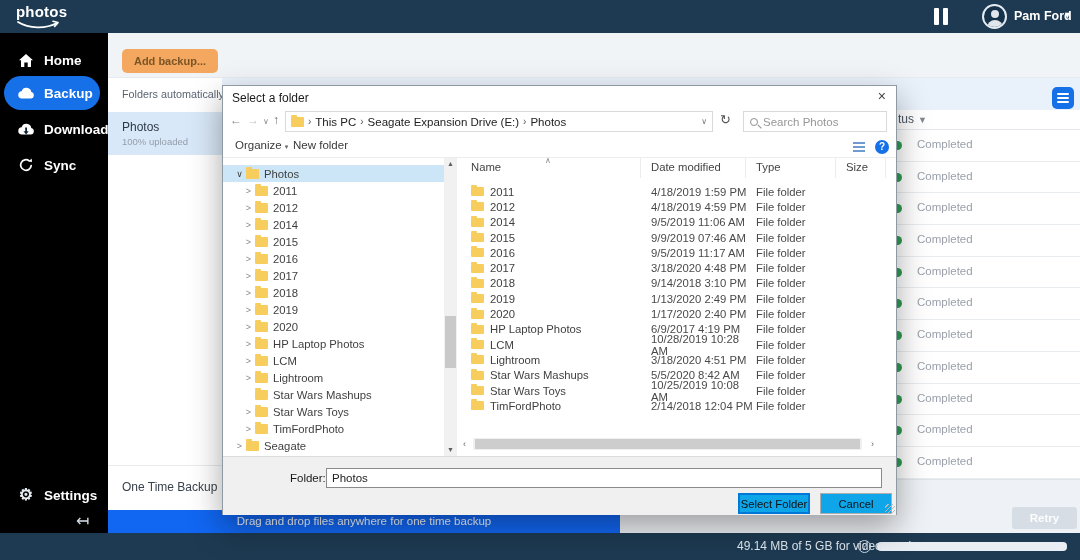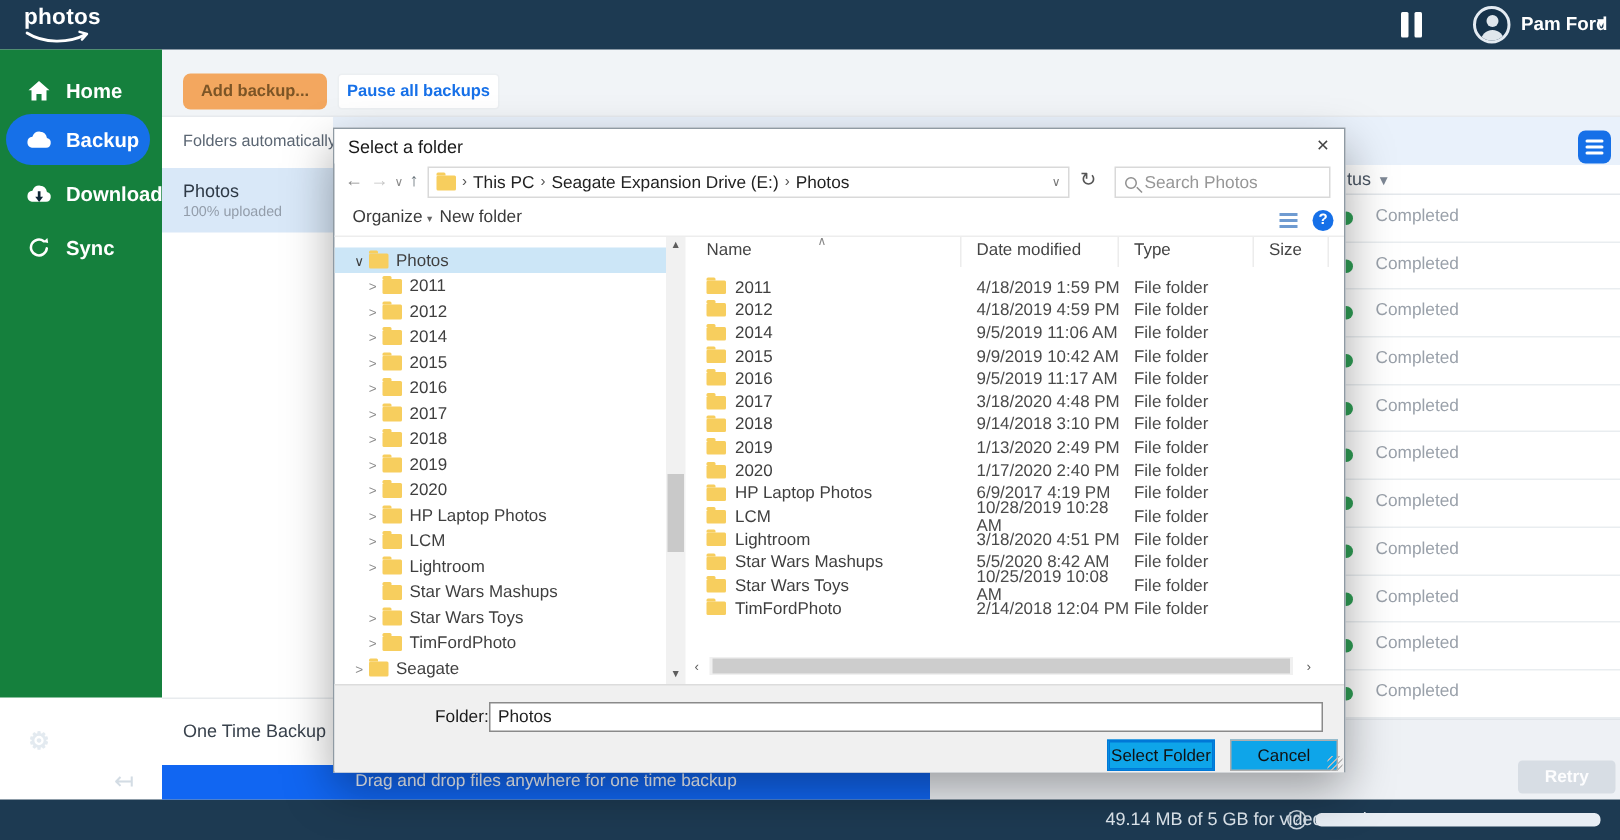--- a/index.html
+++ b/index.html
@@ -13,21 +13,21 @@
   .pause-ico{position:absolute;left:934px;top:8px;width:16px;height:17px}
   .pause-ico i{position:absolute;top:0;width:5px;height:17px;background:#fff;border-radius:1px}
   .pause-ico i:first-child{left:0}.pause-ico i:last-child{left:9px}
   .avatar{position:absolute;left:982px;top:4px;width:25px;height:25px;border:2px solid #e4ebf2;border-radius:50%;background:#16324a;overflow:hidden}
   .avatar .head{position:absolute;left:7px;top:4px;width:8px;height:8px;border-radius:50%;background:#dfe6ec}
   .avatar .body{position:absolute;left:3px;top:14px;width:16px;height:10px;border-radius:8px 8px 0 0;background:#dfe6ec}
   .username{position:absolute;left:1014px;top:9px;color:#fff;font-size:12.5px;font-weight:bold}
   .user-caret{position:absolute;left:1063px;top:10px;color:#fff;font-size:9px}
 
   
-  .sidebar{position:absolute;left:0;top:33px;width:108px;height:432px;background:#15803d}
+  .sidebar{position:absolute;left:0;top:33px;width:108px;height:500px;background:#000000}
   .side-item{position:absolute;left:0;width:108px;height:34px;display:flex;align-items:center;gap:9px;padding-left:17px;color:#fff;font-size:13.5px;font-weight:bold;cursor:pointer}
   .side-item.active{left:4px;width:96px;padding-left:13px;background:#1670e8;border-radius:17px}
   .side-ico{width:18px;height:16px;display:inline-flex;align-items:center;justify-content:center}
   .gear{font-size:16px;color:#e3eaf0;line-height:1}
   .collapse{position:absolute;left:76px;top:478px;color:#d3dce4;font-size:16px;cursor:pointer}
 
   
   .statusbar{position:absolute;left:0;top:533px;width:1080px;height:27px;background:#1d3a52;color:#e9eff5}
   .storage-label{position:absolute;left:14px;top:0;line-height:27px;font-size:12.5px;font-weight:bold}
   .video-label{position:absolute;left:737px;top:0;line-height:27px;font-size:12px;color:#dfe7ee}
@@ -122,21 +122,20 @@
   .grip{position:absolute;right:1px;bottom:1px;width:10px;height:10px;background:repeating-linear-gradient(135deg,transparent 0 2px,#b9b9b9 2px 3px)}
 </style>
 </head>
 <body>
 
 <div id="root">
 
   <div class="main">
     <div class="strip">
       <button class="btn-add">Add backup...</button>
-      <button class="btn-pause">Pause all backups</button>
     </div>
 
     <div class="band"></div>
     <div class="band-btn">
         <i></i>
         <i></i>
         <i></i>
       </div>
 
     <div class="list-header">
@@ -430,21 +429,21 @@
             </div>
             <div class="frow">
               <span class="fold"></span>
               <span class="fname">2014</span>
               <span class="fdate">9/5/2019 11:06 AM</span>
               <span class="ftype">File folder</span>
             </div>
             <div class="frow">
               <span class="fold"></span>
               <span class="fname">2015</span>
-              <span class="fdate">9/9/2019 10:42 AM</span>
+              <span class="fdate">9/9/2019 07:46 AM</span>
               <span class="ftype">File folder</span>
             </div>
             <div class="frow">
               <span class="fold"></span>
               <span class="fname">2016</span>
               <span class="fdate">9/5/2019 11:17 AM</span>
               <span class="ftype">File folder</span>
             </div>
             <div class="frow">
               <span class="fold"></span>

